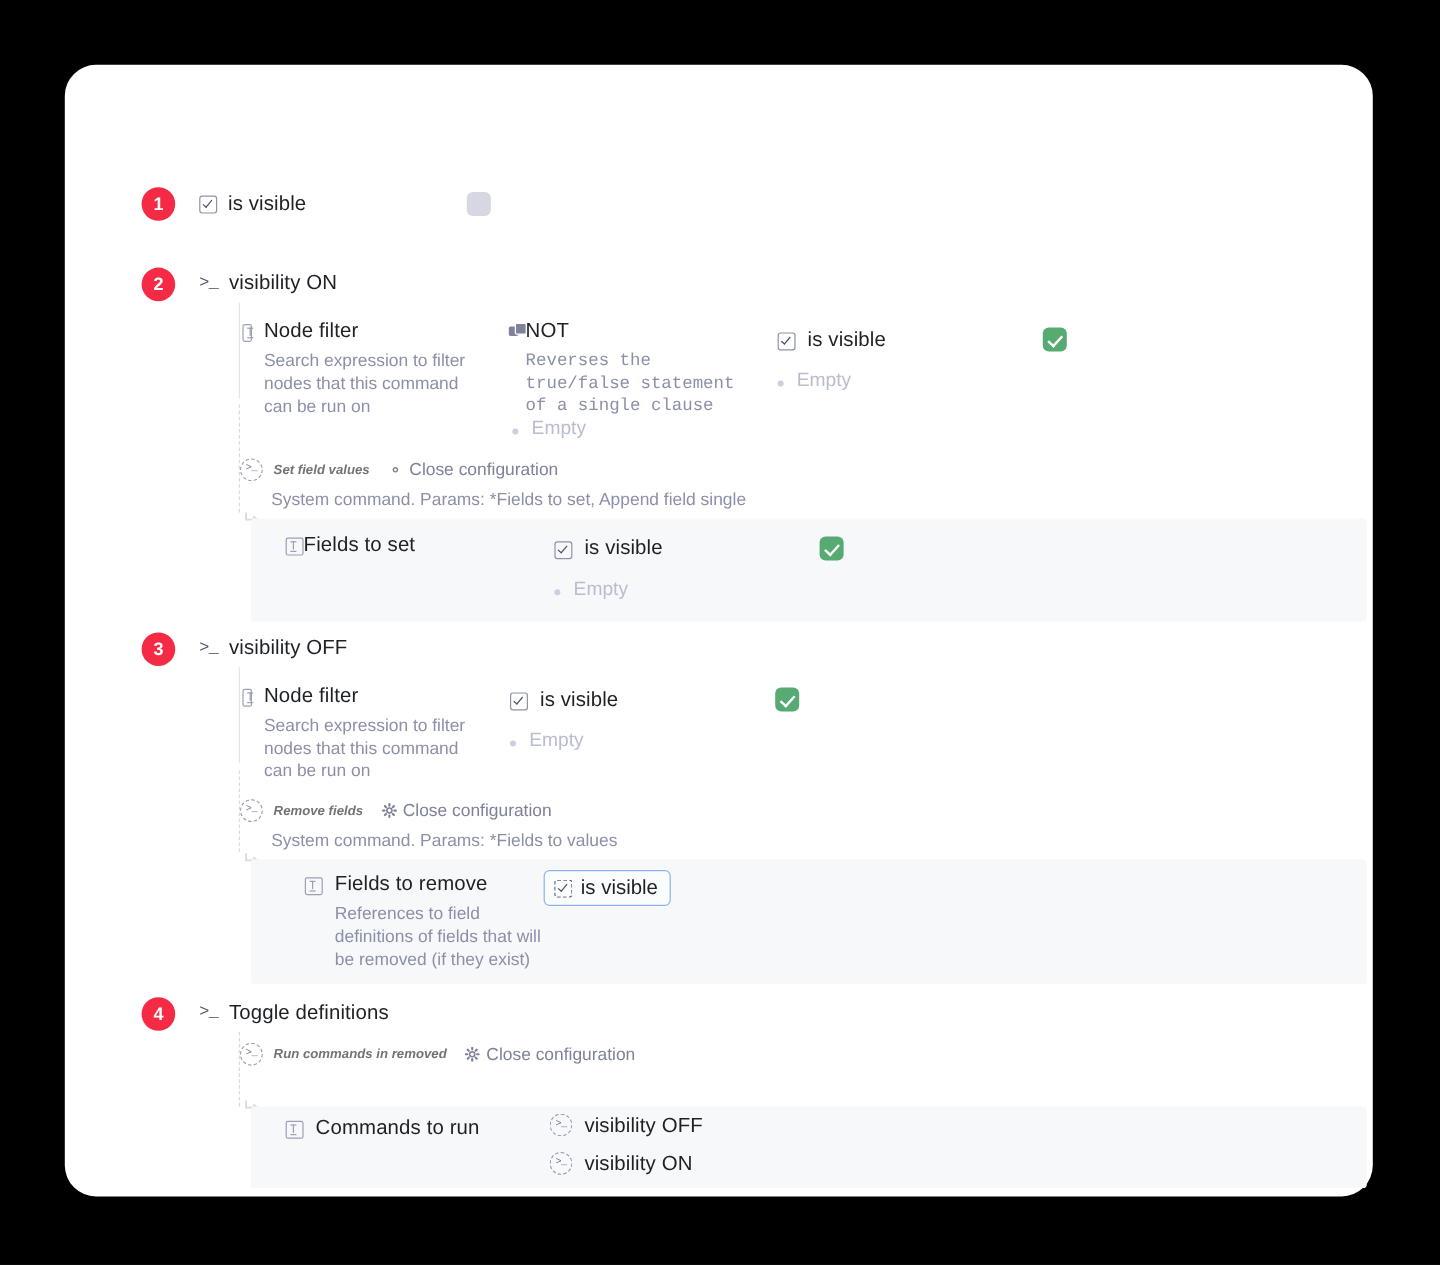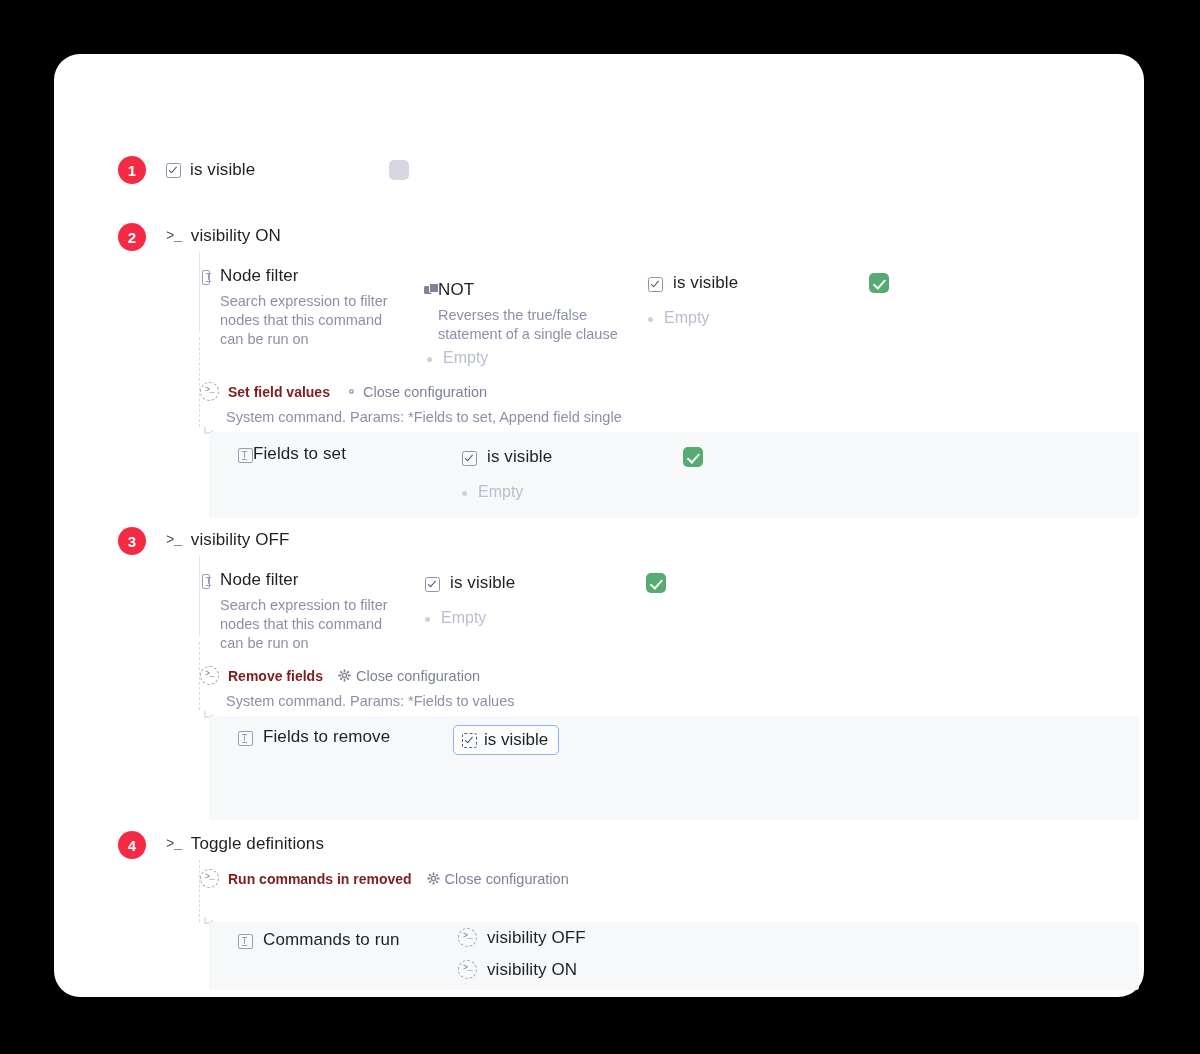--- a/index.html
+++ b/index.html
@@ -155,21 +155,21 @@
   .bullet {
     width: 5px; height: 5px;
     border-radius: 50%;
     background: #ccd0de;
     display: inline-block;
     vertical-align: middle;
   }
   
   .row { position: absolute; display: flex; align-items: flex-start; }
   .cmdhead { position: absolute; display: flex; align-items: center; gap: 9px; }
-  .cmdname { font-size: 14px; font-weight: 700; color: #7f1d1d; }
+  .cmdname { font-size: 11px; font-weight: 700; color: #737373; font-style: italic; }
   .closecfg {
     font-size: 14.5px;
     color: #7d8299;
     display: flex;
     align-items: center;
     gap: 5px;
     margin-left: 6px;
   }
   .sysdesc {
     position: absolute;
@@ -228,25 +228,25 @@
   <div class="vline" style="left:156px; top:378px; height:86px;"></div>
 
   <div class="row" style="left:148px; top:212px; width:190px;">
     <span class="ico ico-field" style="margin-top:4px;"></span>
     <div style="margin-left:10px;">
       <div class="title">Node filter</div>
       <div class="desc" style="margin-top:6px; width:172px;">Search expression to filter nodes that this command can be run on</div>
     </div>
   </div>
 
-  <div class="row" style="left:370px; top:226px; width:200px;">
+  <div class="row" style="left:370px; top:212px; width:200px;">
     <span class="ico ico-clause" style="margin-top:3px;"></span>
     <div style="margin-left:10px;">
       <div class="title">NOT</div>
-      <div class="desc" style="margin-top:6px; width:186px;">Reverses the true/false statement of a single clause</div>
+      <div class="desc" style="margin-top:6px; width:186px;font-family:Liberation Mono, monospace;">Reverses the true/false statement of a single clause</div>
     </div>
   </div>
   <div class="row" style="left:373px; top:295px;">
     <span class="bullet" style="margin-top:8px;"></span>
     <span class="empty" style="margin-left:11px;">Empty</span>
   </div>
 
   <div class="row" style="left:594px; top:219px;">
     <span class="ico ico-check" style="margin-top:4px;"></span>
     <span class="title" style="margin-left:10px;">is visible</span>
@@ -349,24 +349,25 @@
   <div class="sysdesc" style="left:172px; top:639px;">System command. Params: *Fields to values</div>
 
   <div class="connector" style="left:150px; top:656px;">
     <svg width="14" height="14" viewBox="0 0 14 14">
         <path d="M1 1 v6 h9" stroke="#d8dae4" stroke-width="1.5" fill="none"></path>
         <path d="M7 4.5 L10.5 7 L7 9.5" stroke="#d8dae4" stroke-width="1.5" fill="none"></path>
       </svg>
   </div>
 
   <div class="panel" style="left:155px; top:662px; width:930px; height:104px;"></div>
-  <div class="row" style="left:184px; top:673px; width:210px;">
+  <div class="row" style="left:200px; top:673px; width:210px;">
     <span class="ico ico-field" style="margin-top:4px;"></span>
     <div style="margin-left:10px;">
       <div class="title">Fields to remove</div>
+      <div class="desc" style="margin-top:6px; width:184px;">References to field definitions of fields that will be removed (if they exist)</div>
     </div>
   </div>
   <div style="position:absolute; left:399px; top:671px;">
     <span class="chip">
       <span class="ico ico-check dashed"></span>
       <span class="t">is visible</span>
     </span>
   </div>
 
   <div class="badge" style="left:64px; top:777px;">4</div>

